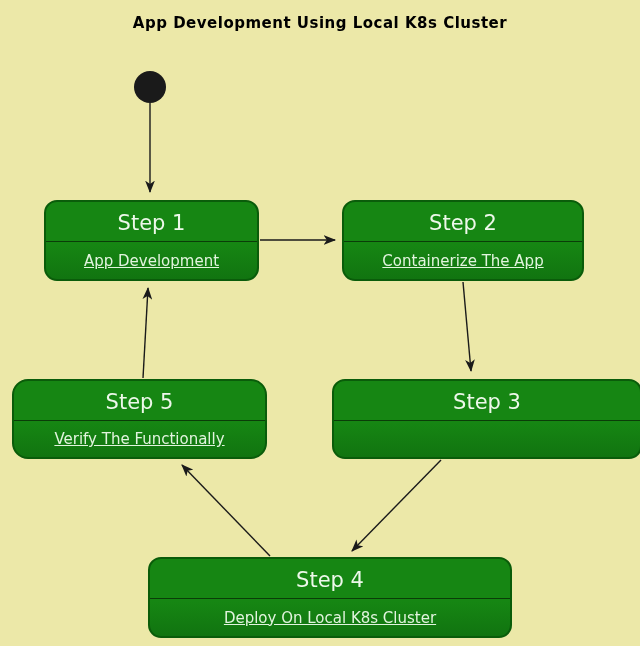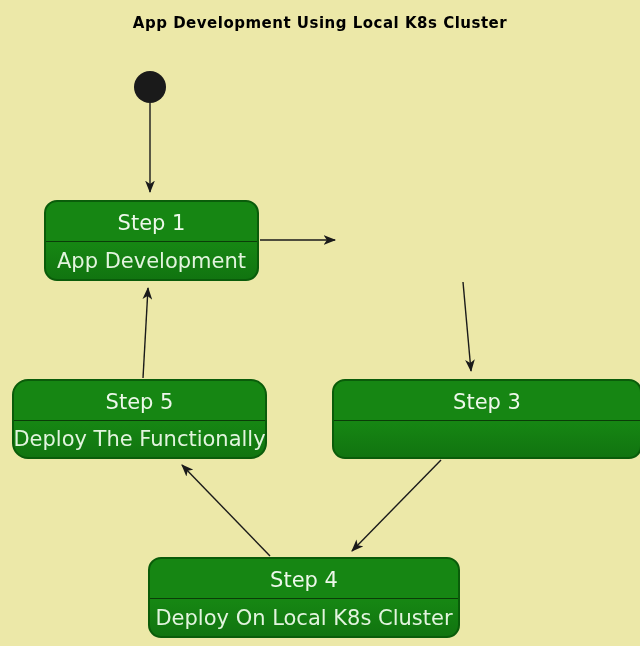--- a/index.html
+++ b/index.html
@@ -69,27 +69,28 @@
   }
   .node-divider {
     height: 0;
     border-top: 1.5px solid var(--node-divider);
   }
   .node-body {
     flex: 1;
     display: flex;
     align-items: center;
     justify-content: center;
-    font-size: 21px;
+    font-size: 15px;
     white-space: nowrap;
+    text-decoration: underline;
   }
   .node-step1 { left: 44px;  top: 200px; width: 215px; height: 81px; }
   .node-step2 { left: 342px; top: 200px; width: 242px; height: 81px; }
   .node-step3 { left: 332px; top: 379px; width: 310px; height: 80px; }
-  .node-step4 { left: 148px; top: 557px; width: 312px; height: 81px; }
+  .node-step4 { left: 148px; top: 557px; width: 364px; height: 81px; }
   .node-step5 { left: 12px;  top: 379px; width: 255px; height: 80px; border-radius: 16px; }
 </style>
 </head>
 <body>
 
 <div class="canvas">
 
   <div class="diagram-title">App Development Using Local K8s Cluster</div>
 
   <svg class="edges" viewBox="0 0 640 646">
@@ -108,31 +109,36 @@
     <line x1="270" y1="556" x2="182" y2="465" marker-end="url(#arrow)"></line>
     <line x1="143" y1="378" x2="148" y2="288" marker-end="url(#arrow)"></line>
   </svg>
 
   <div class="node node-step1">
     <div class="node-title">Step 1</div>
     <div class="node-divider"></div>
     <div class="node-body">App Development</div>
   </div>
 
+  <div class="node node-step2">
+    <div class="node-title">Step 2</div>
+    <div class="node-divider"></div>
+    <div class="node-body">Containerize The App</div>
+  </div>
 
   <div class="node node-step3">
     <div class="node-title">Step 3</div>
     <div class="node-divider"></div>
   </div>
 
   <div class="node node-step4">
     <div class="node-title">Step 4</div>
     <div class="node-divider"></div>
     <div class="node-body">Deploy On Local K8s Cluster</div>
   </div>
 
   <div class="node node-step5">
     <div class="node-title">Step 5</div>
     <div class="node-divider"></div>
-    <div class="node-body">Deploy The Functionally</div>
+    <div class="node-body">Verify The Functionally</div>
   </div>
 
 </div>
 
 </body></html>

